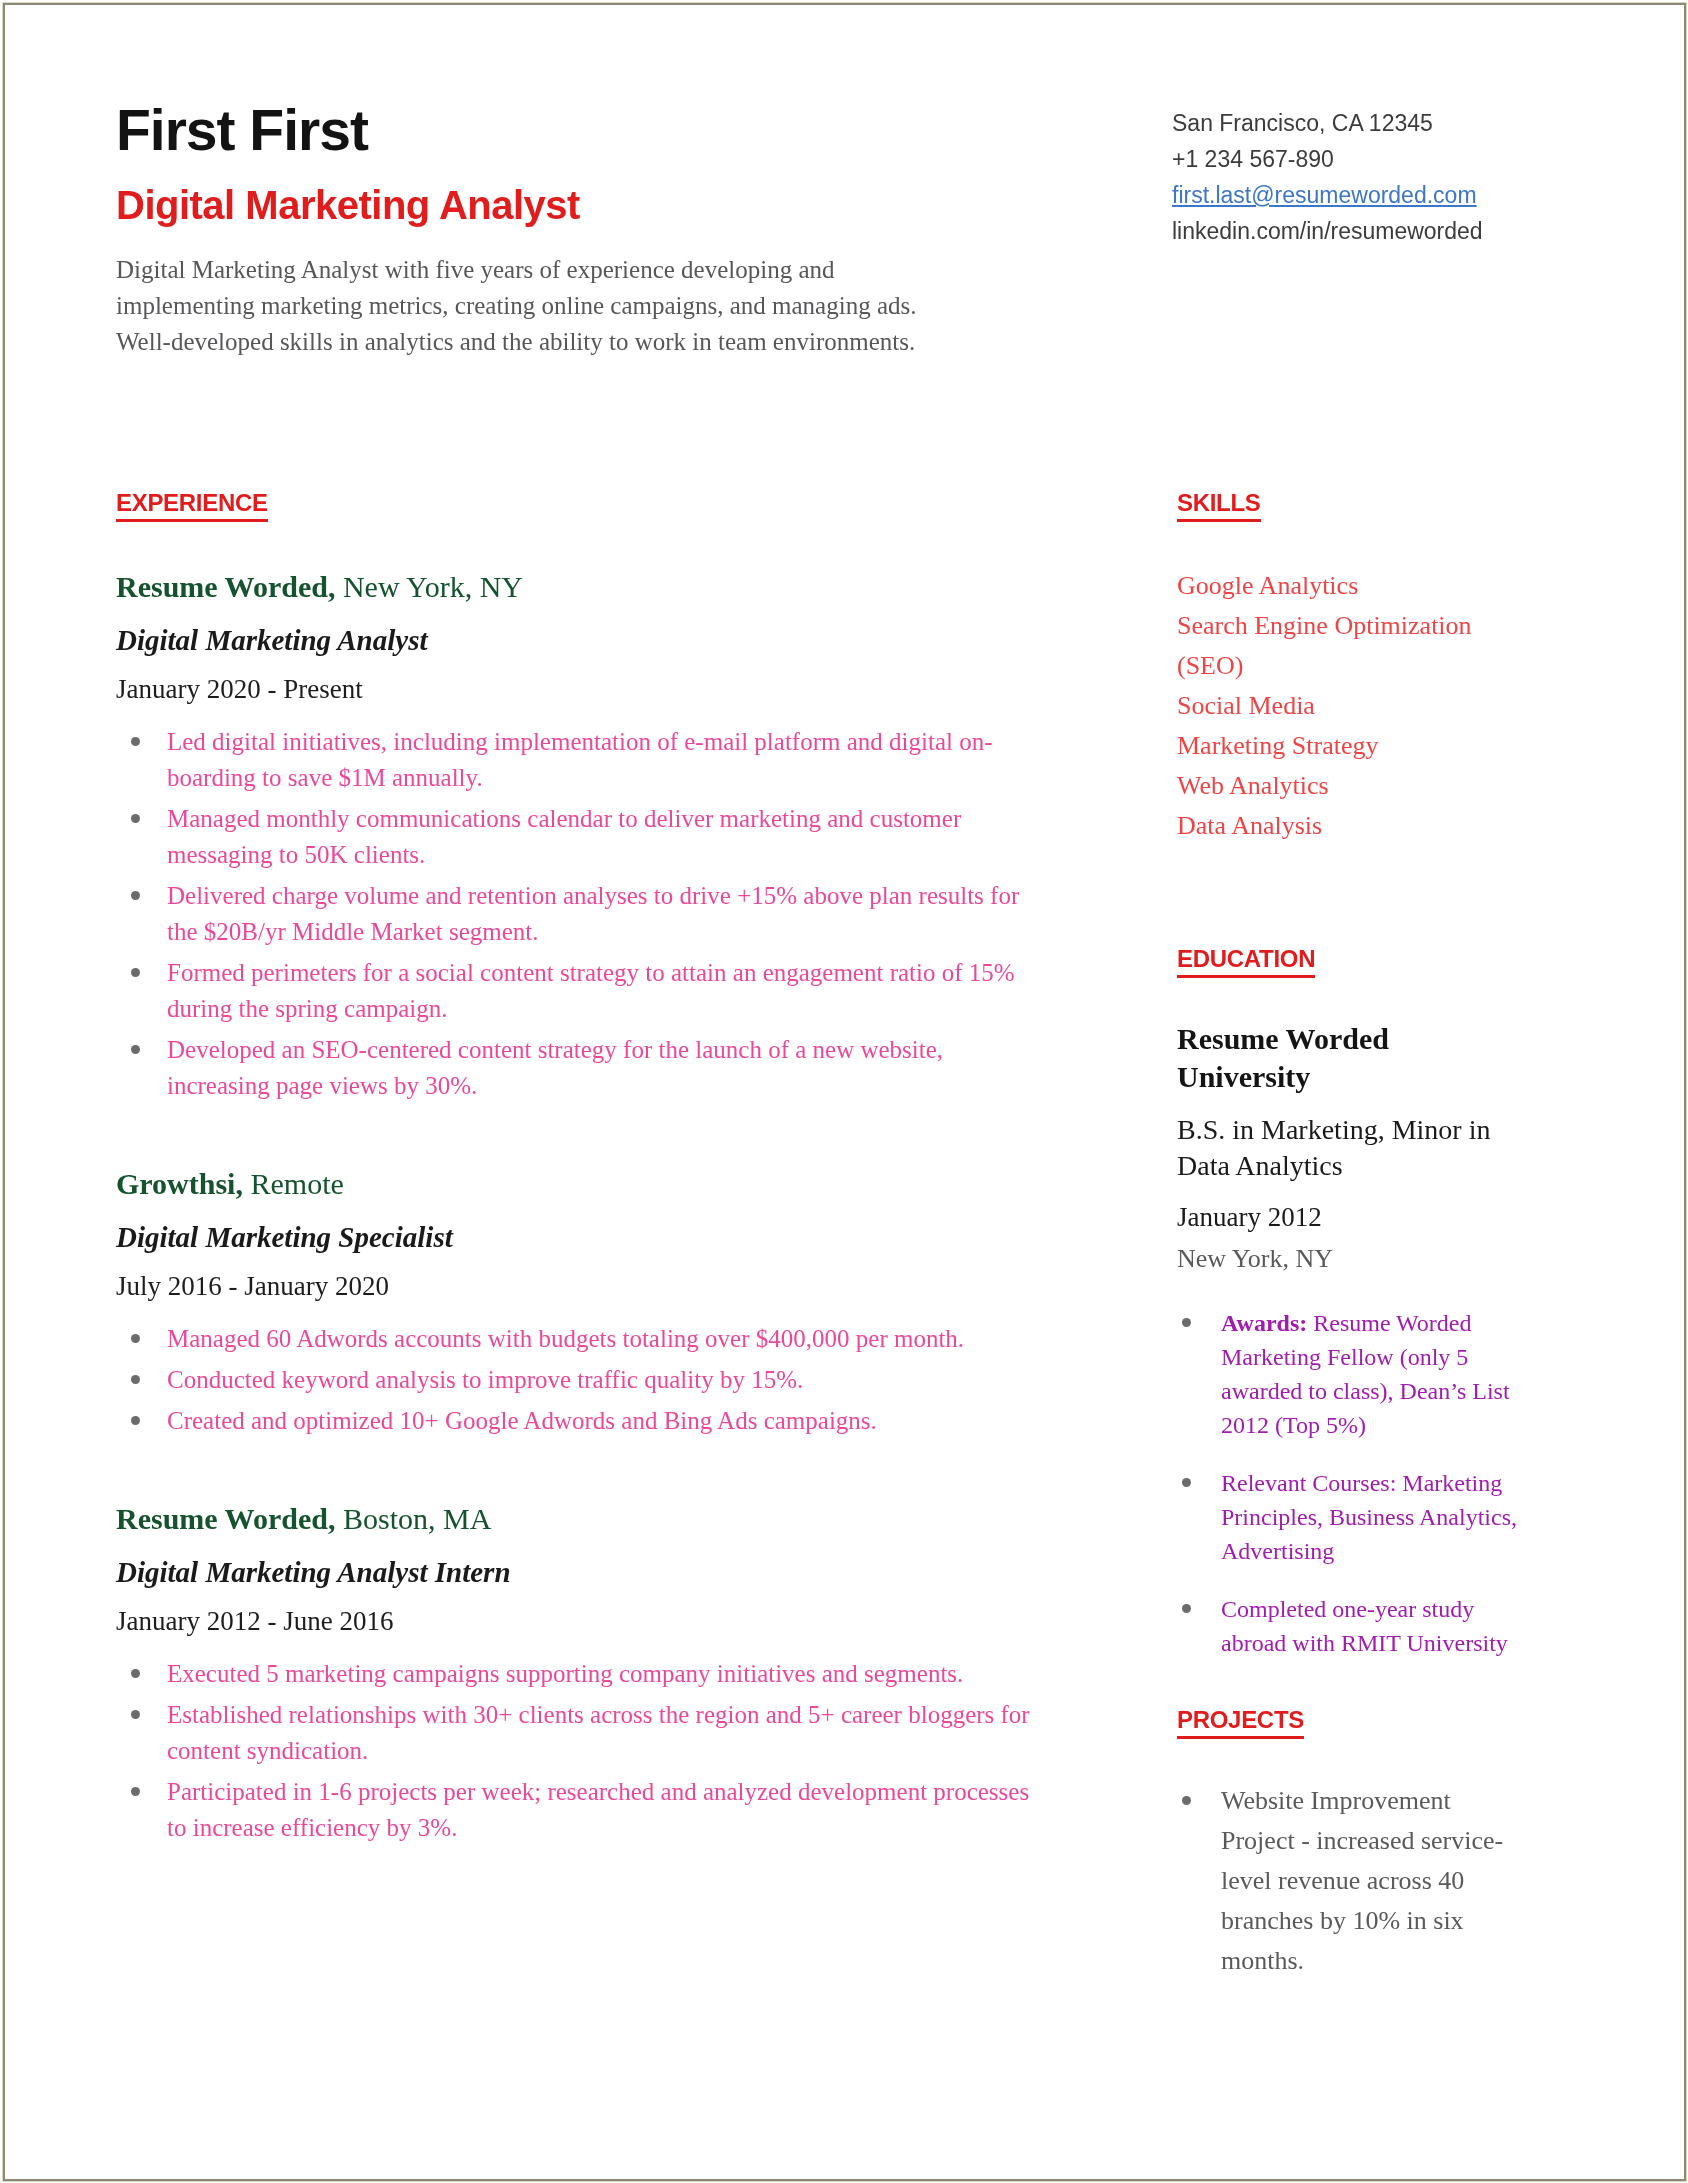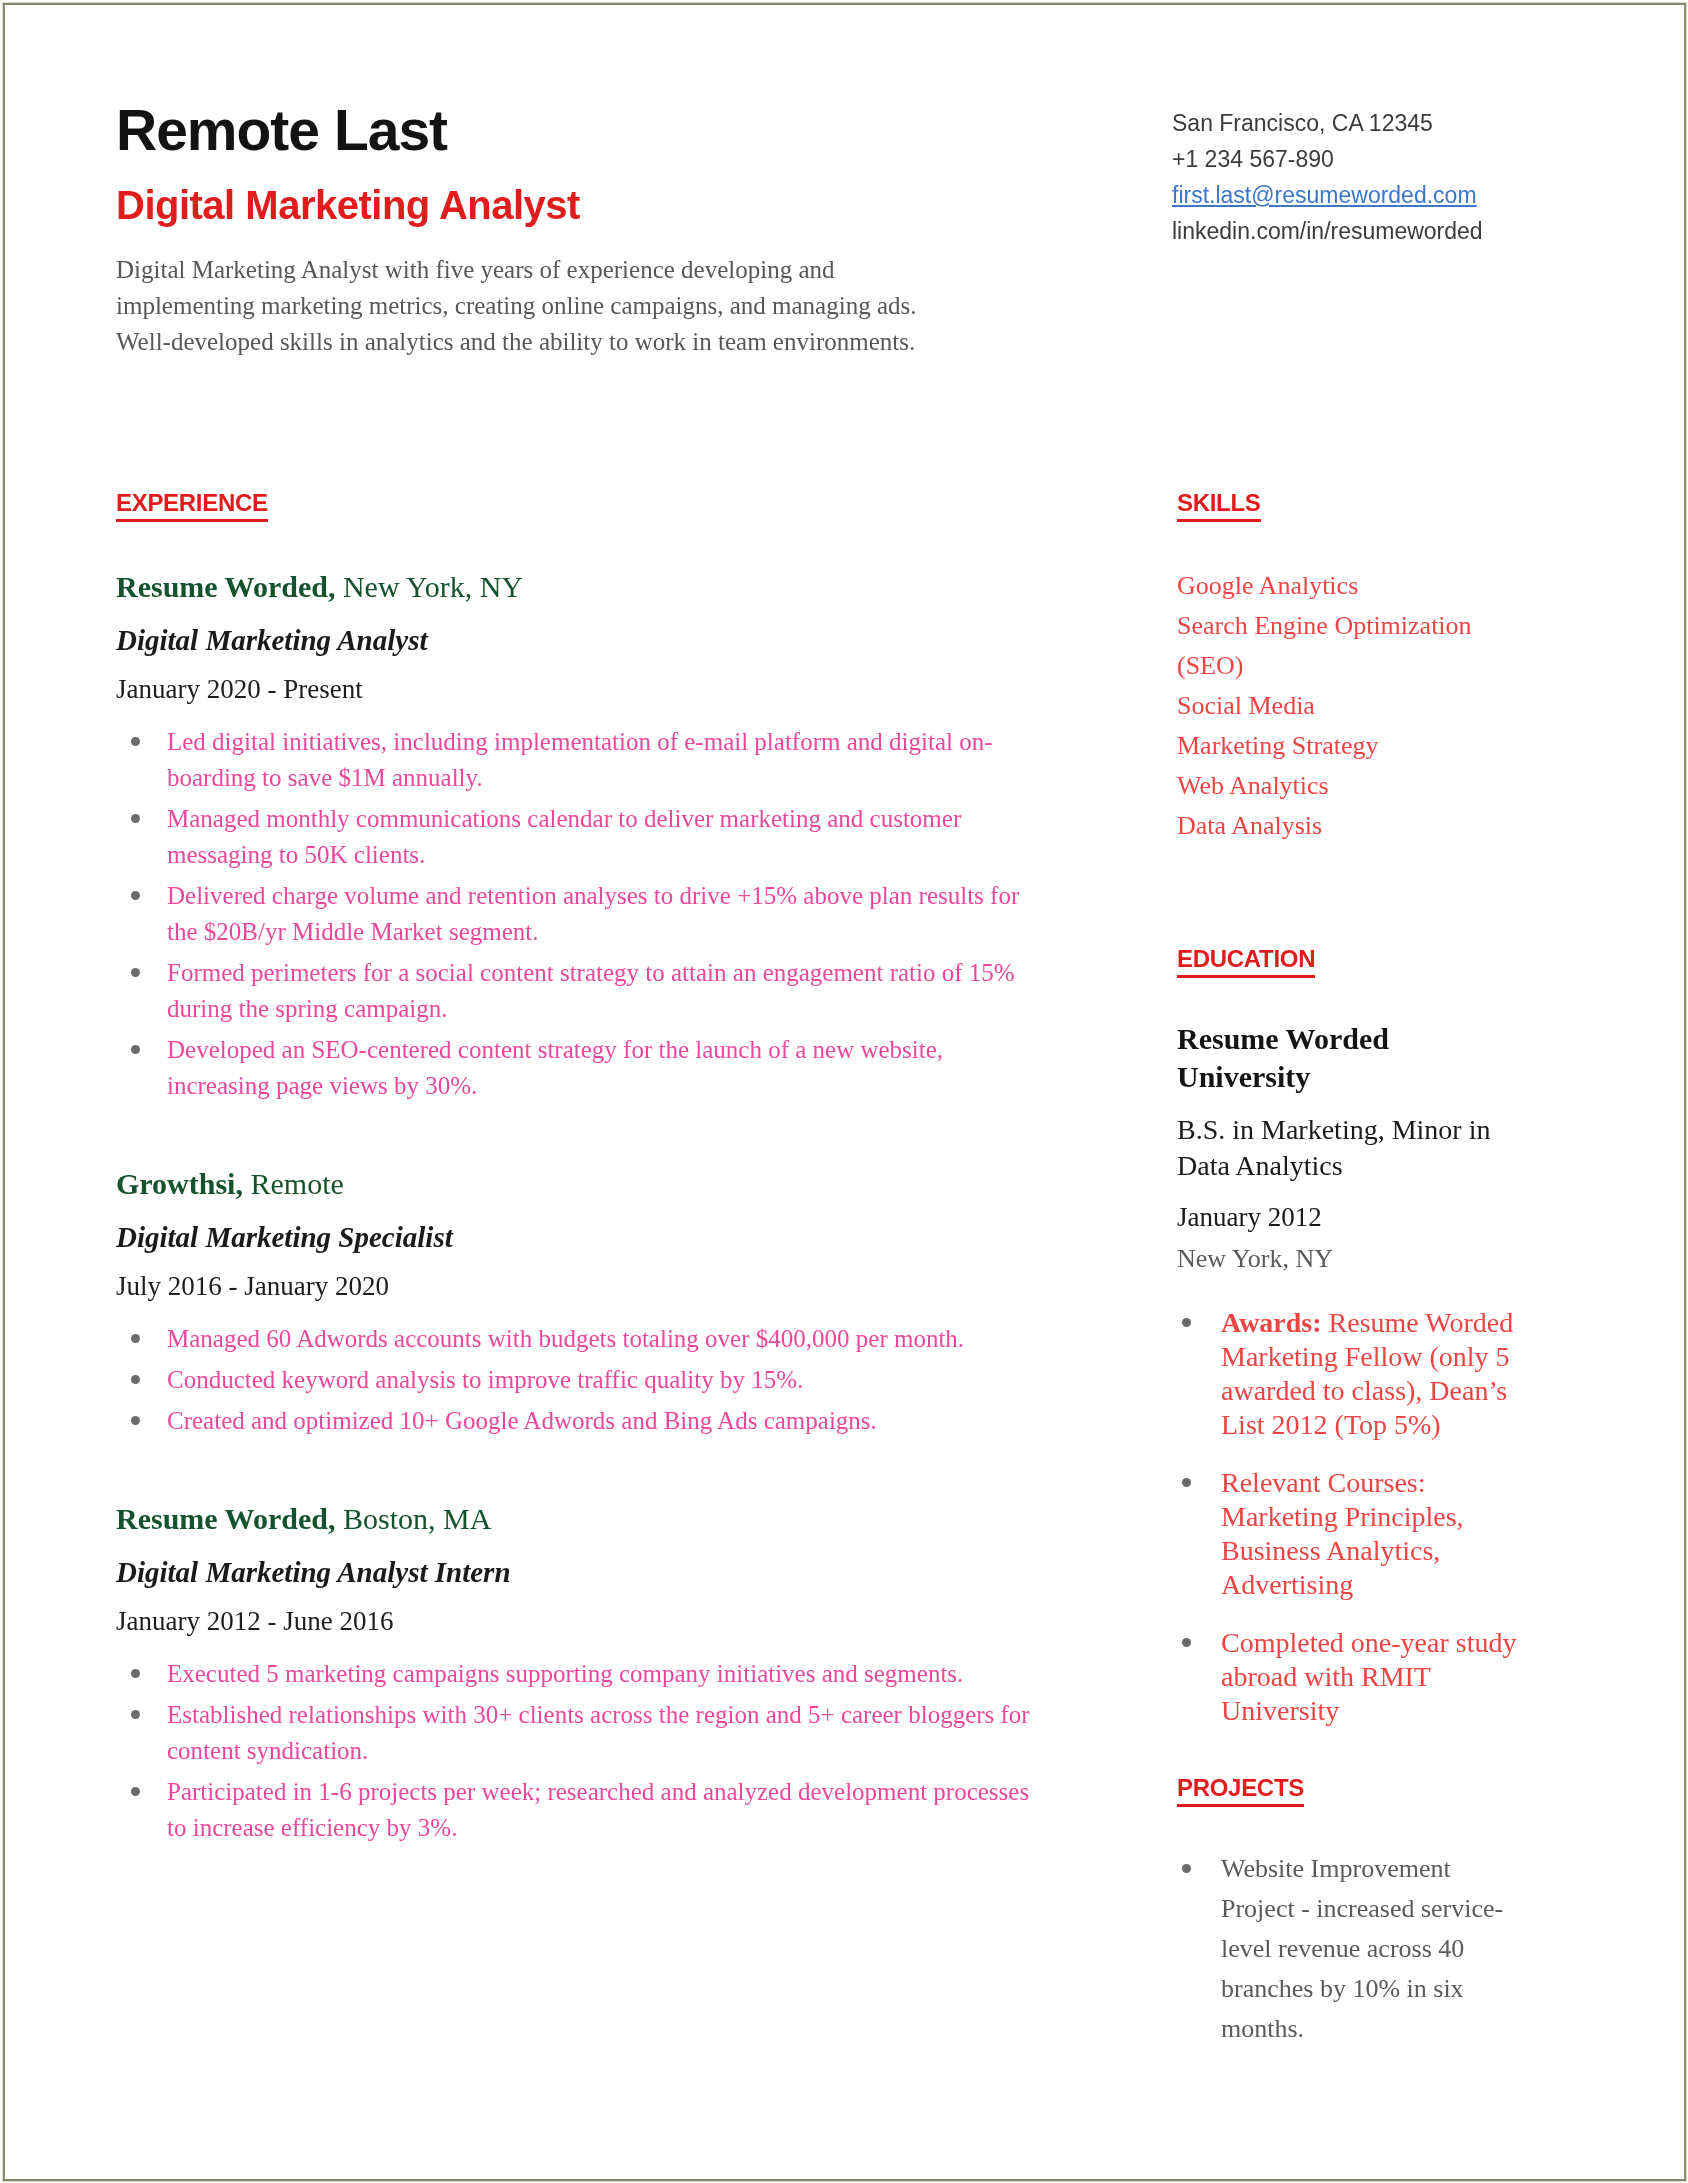--- a/index.html
+++ b/index.html
@@ -75,21 +75,21 @@
   .skills-list { list-style:none; margin-top:44px; }
   .skills-list li { font-size:26px; line-height:40px; color:#ef4444; }
   .edu-section { margin-top:99px; }
   .school { margin-top:42px; max-width:327px; font-size:30px; font-weight:bold; line-height:38px; color:#141414; }
   .degree { margin-top:16px; max-width:327px; font-size:28px; line-height:36px; color:#1a1a1a; }
   .edu-date { margin-top:16px; font-size:27px; line-height:34px; color:#1a1a1a; }
   .edu-loc { margin-top:8px; font-size:26px; line-height:34px; color:#5a5a5c; }
   ul.side-bullets { list-style:none; margin-top:30px; }
   ul.side-bullets li {
     position:relative; padding-left:44px; width:356px;
-    font-size:28px; line-height:34px; color:#ef4444; margin-bottom:24px;
+    font-size:24px; line-height:34px; color:#a21caf; margin-bottom:24px;
   }
   ul.side-bullets li::before {
     content:""; position:absolute; left:5px; top:12px;
     width:9px; height:9px; border-radius:50%; background:#6b6b6b;
   }
   ul.side-bullets li .lead-bold { font-weight:bold; }
   .projects-section { margin-top:46px; }
   ul.project-bullets { list-style:none; margin-top:42px; }
   ul.project-bullets li {
     position:relative; padding-left:44px; width:347px;
@@ -100,21 +100,21 @@
     width:9px; height:9px; border-radius:50%; background:#6b6b6b;
   }
 </style>
 </head>
 <body>
 
 <div class="page">
 
   <div class="header">
     <div class="name-block">
-      <div class="person-name">Remote Last</div>
+      <div class="person-name">First First</div>
       <div class="person-title">Digital Marketing Analyst</div>
       <div class="summary">Digital Marketing Analyst with five years of experience developing and implementing marketing metrics, creating online campaigns, and managing ads. Well-developed skills in analytics and the ability to work in team environments.</div>
     </div>
     <div class="contact-block">
       <div>San Francisco, CA 12345</div>
       <div>+1 234 567-890</div>
       <div class="email"><span>first.last@resumeworded.com</span></div>
       <div>linkedin.com/in/resumeworded</div>
     </div>
   </div>

